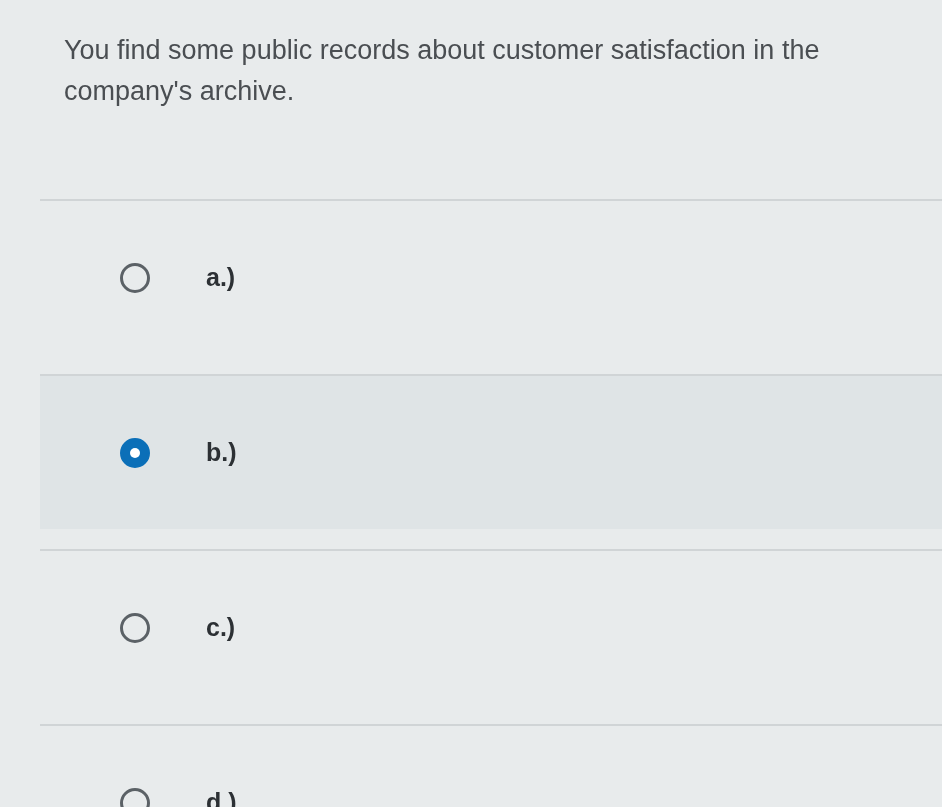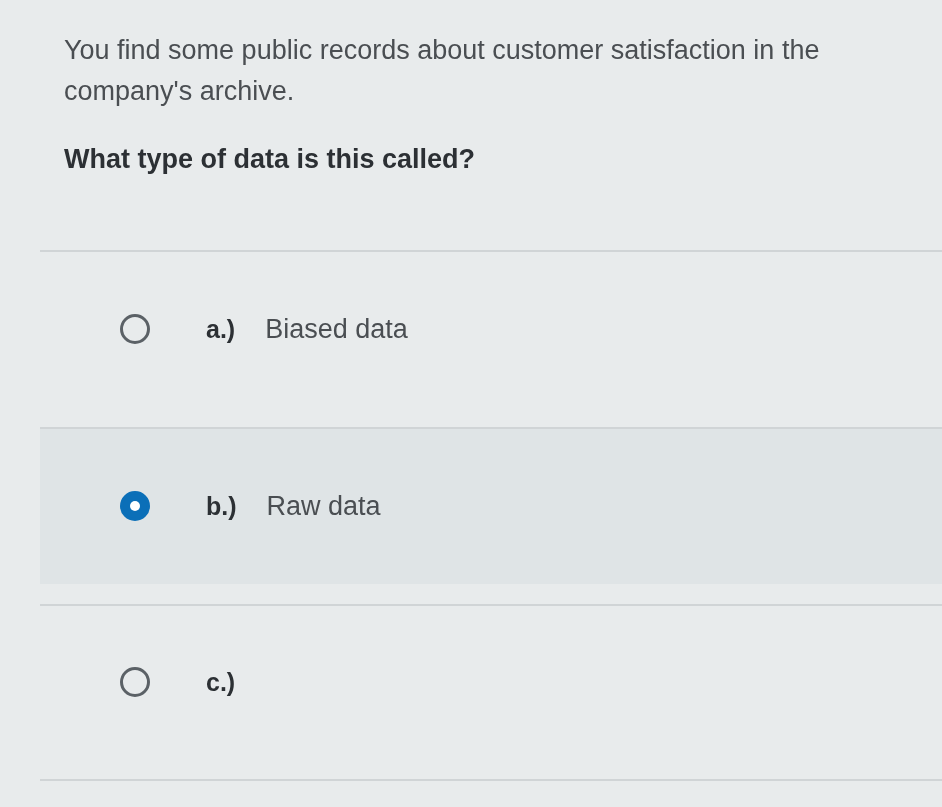--- a/index.html
+++ b/index.html
@@ -83,38 +83,35 @@
     .option-text {
       font-size: 27px;
       color: #4a4e52;
     }
   </style>
 </head>
 <body>
 
 <div class="question-block">
   <p class="context-text">You find some public records about customer satisfaction in the company's archive.</p>
-  <p class="question-text">What type of data is this called?</p>
 </div>
 
 <div class="options">
 
   <label class="option-row">
     <span class="radio"></span>
     <span class="option-label-wrap">
       <span class="option-letter">a.)</span>
-      <span class="option-text">Biased data</span>
     </span>
   </label>
 
   <label class="option-row selected">
     <span class="radio"></span>
     <span class="option-label-wrap">
       <span class="option-letter">b.)</span>
-      <span class="option-text">Raw data</span>
     </span>
   </label>
 
   <label class="option-row">
     <span class="radio"></span>
     <span class="option-label-wrap">
       <span class="option-letter">c.)</span>
     </span>
   </label>
 

